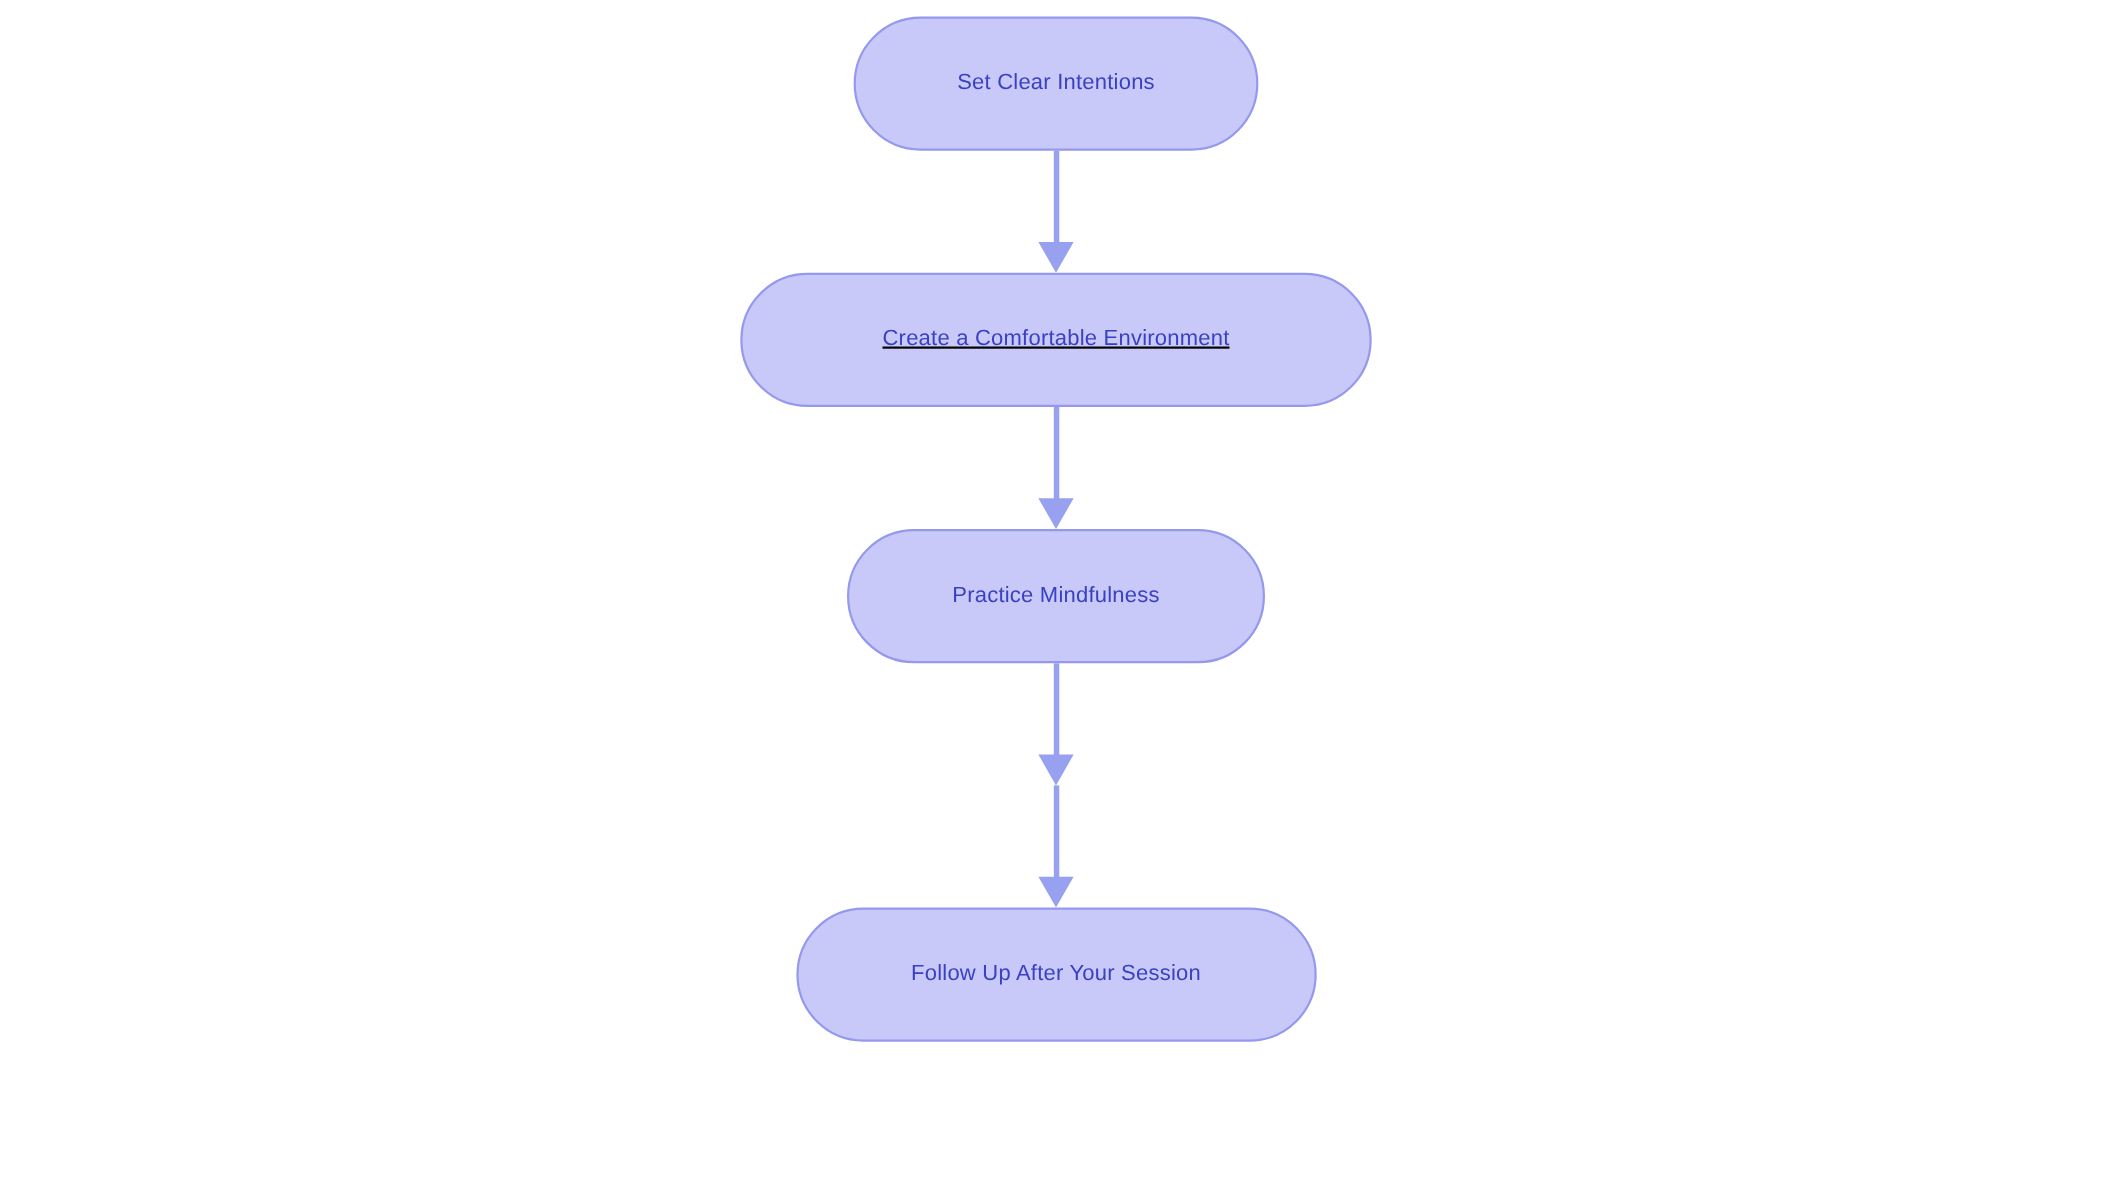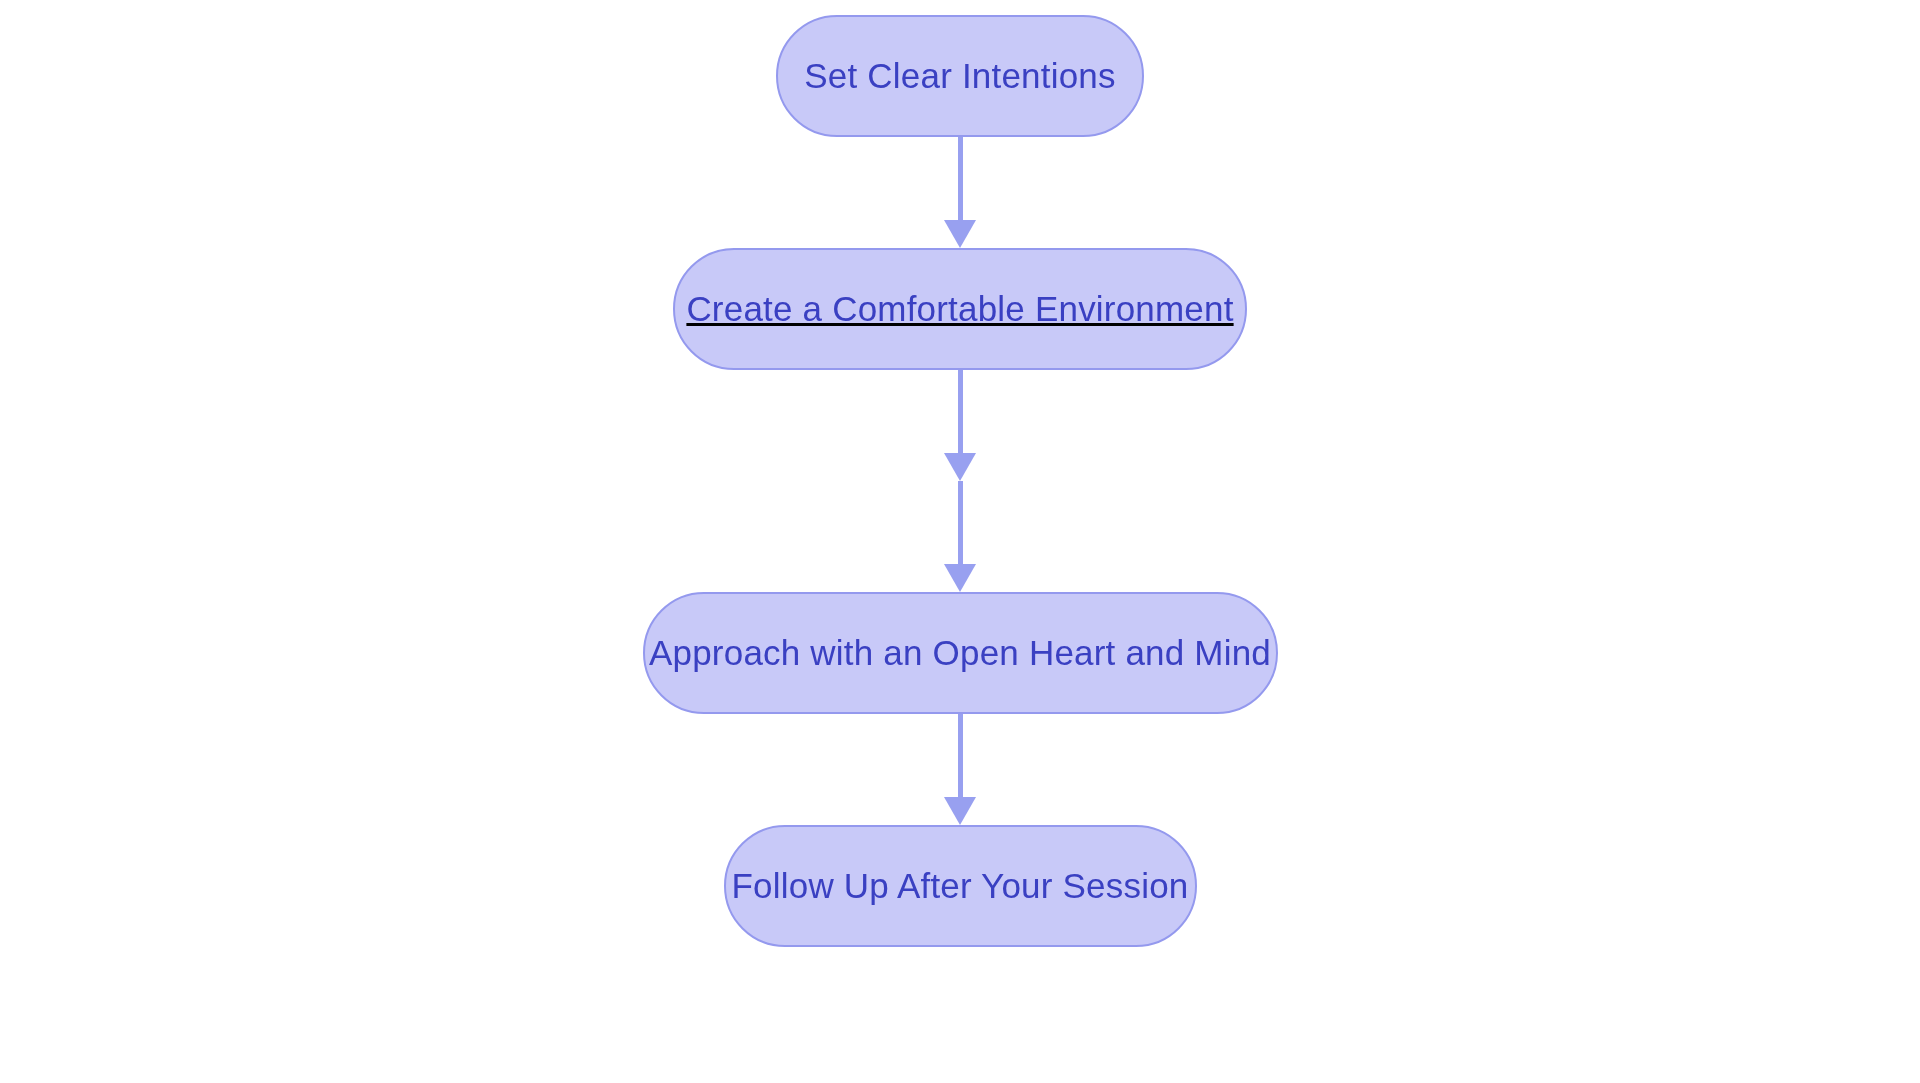--- a/index.html
+++ b/index.html
@@ -33,21 +33,21 @@
     border-radius: 61px;
     background: var(--node-fill);
     border: 2px solid var(--node-border);
     display: flex;
     align-items: center;
     justify-content: center;
     flex: 0 0 auto;
   }
   .node-label {
     color: var(--text-color);
-    font-size: 35px;
+    font-size: 20px;
     letter-spacing: 0.2px;
     white-space: nowrap;
     line-height: 1;
     padding-bottom: 2px;
   }
   .node-1 { width: 368px; }
   .node-2 { width: 574px; text-decoration: underline; }
   .node-3 { width: 380px; }
   .node-4 { width: 635px; }
   .node-5 { width: 473px; }
@@ -90,29 +90,29 @@
 
     <div class="node node-2">
       <span class="node-label">Create a Comfortable Environment</span>
     </div>
 
     <div class="arrow">
       <div class="arrow-stem"></div>
       <div class="arrow-head"></div>
     </div>
 
+    <div class="node node-3">
+      <span class="node-label">Practice Mindfulness</span>
+    </div>
 
     <div class="arrow">
       <div class="arrow-stem"></div>
       <div class="arrow-head"></div>
     </div>
 
-    <div class="node node-4">
-      <span class="node-label">Approach with an Open Heart and Mind</span>
-    </div>
 
     <div class="arrow">
       <div class="arrow-stem"></div>
       <div class="arrow-head"></div>
     </div>
 
     <div class="node node-5">
       <span class="node-label">Follow Up After Your Session</span>
     </div>
 

